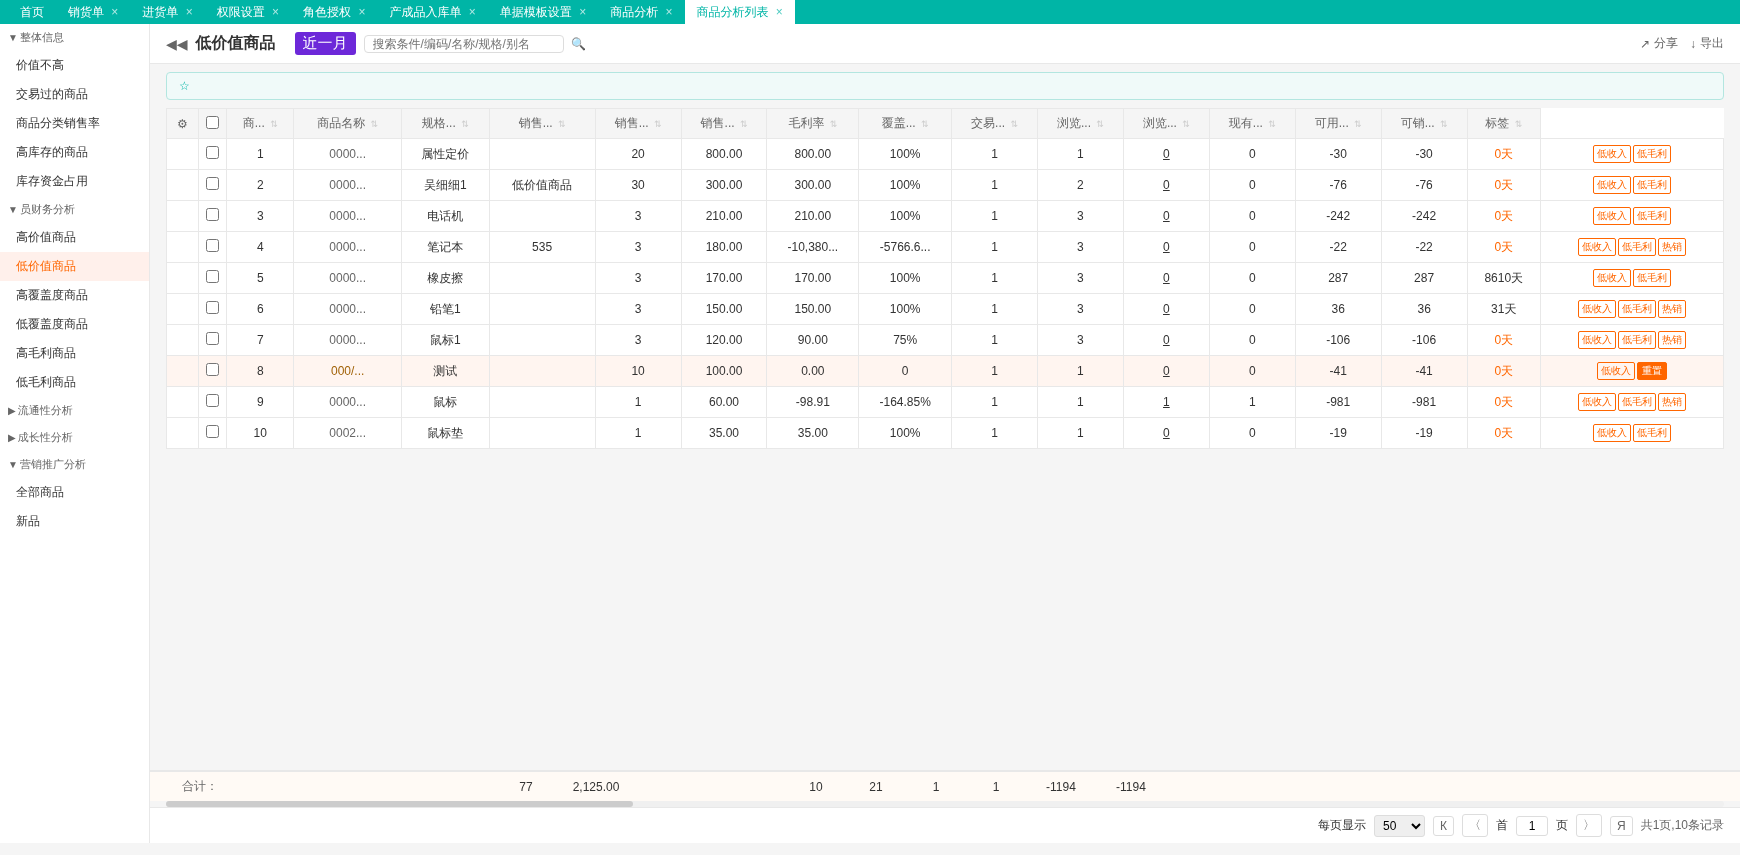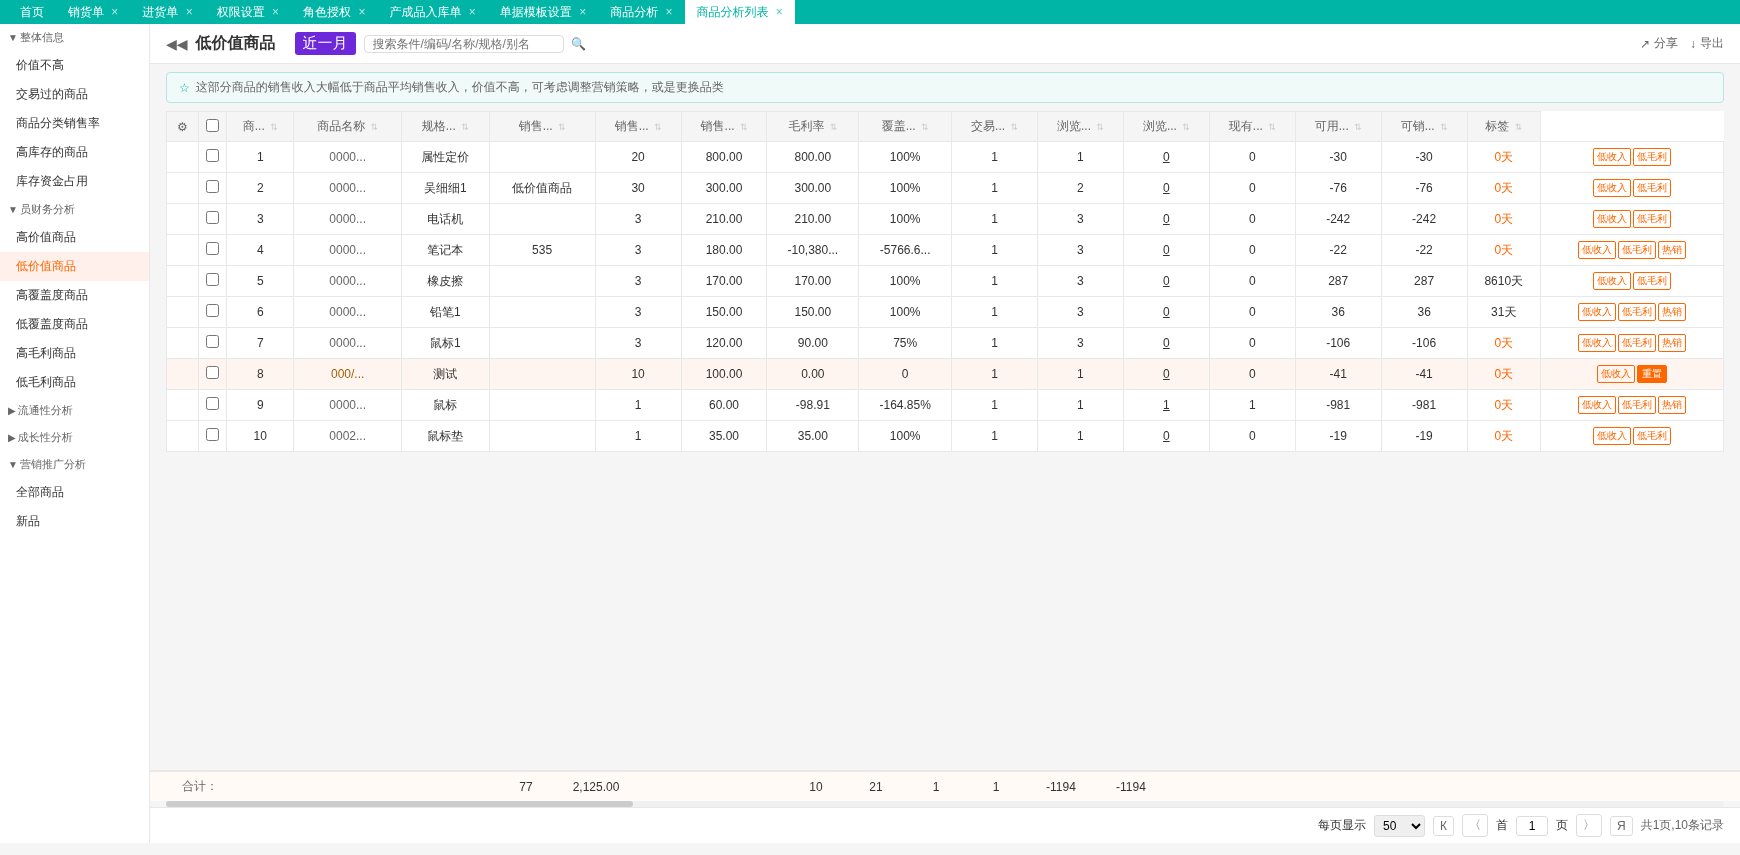--- a/index.html
+++ b/index.html
@@ -143,21 +143,20 @@
         </span>
         <span class="action-btn">
           <span>↓</span>
           <span>导出</span>
         </span>
       </div>
     </div>
 
     <div class="notice-bar">
       <span class="notice-icon">☆</span>
-      <span>这部分商品的销售收入大幅低于商品平均销售收入，价值不高，可考虑调整营销策略，或是更换品类</span>
     </div>
 
     <div class="table-container table-scrollbar">
       <table>
         <thead>
           <tr>
             <th class="gear-col">⚙</th>
             <th class="checkbox-col"><input type="checkbox" style=""></th>
             <th class="col-sort">商... <span class="sort-icons">⇅</span></th>
             <th class="col-sort">商品名称 <span class="sort-icons">⇅</span></th>

